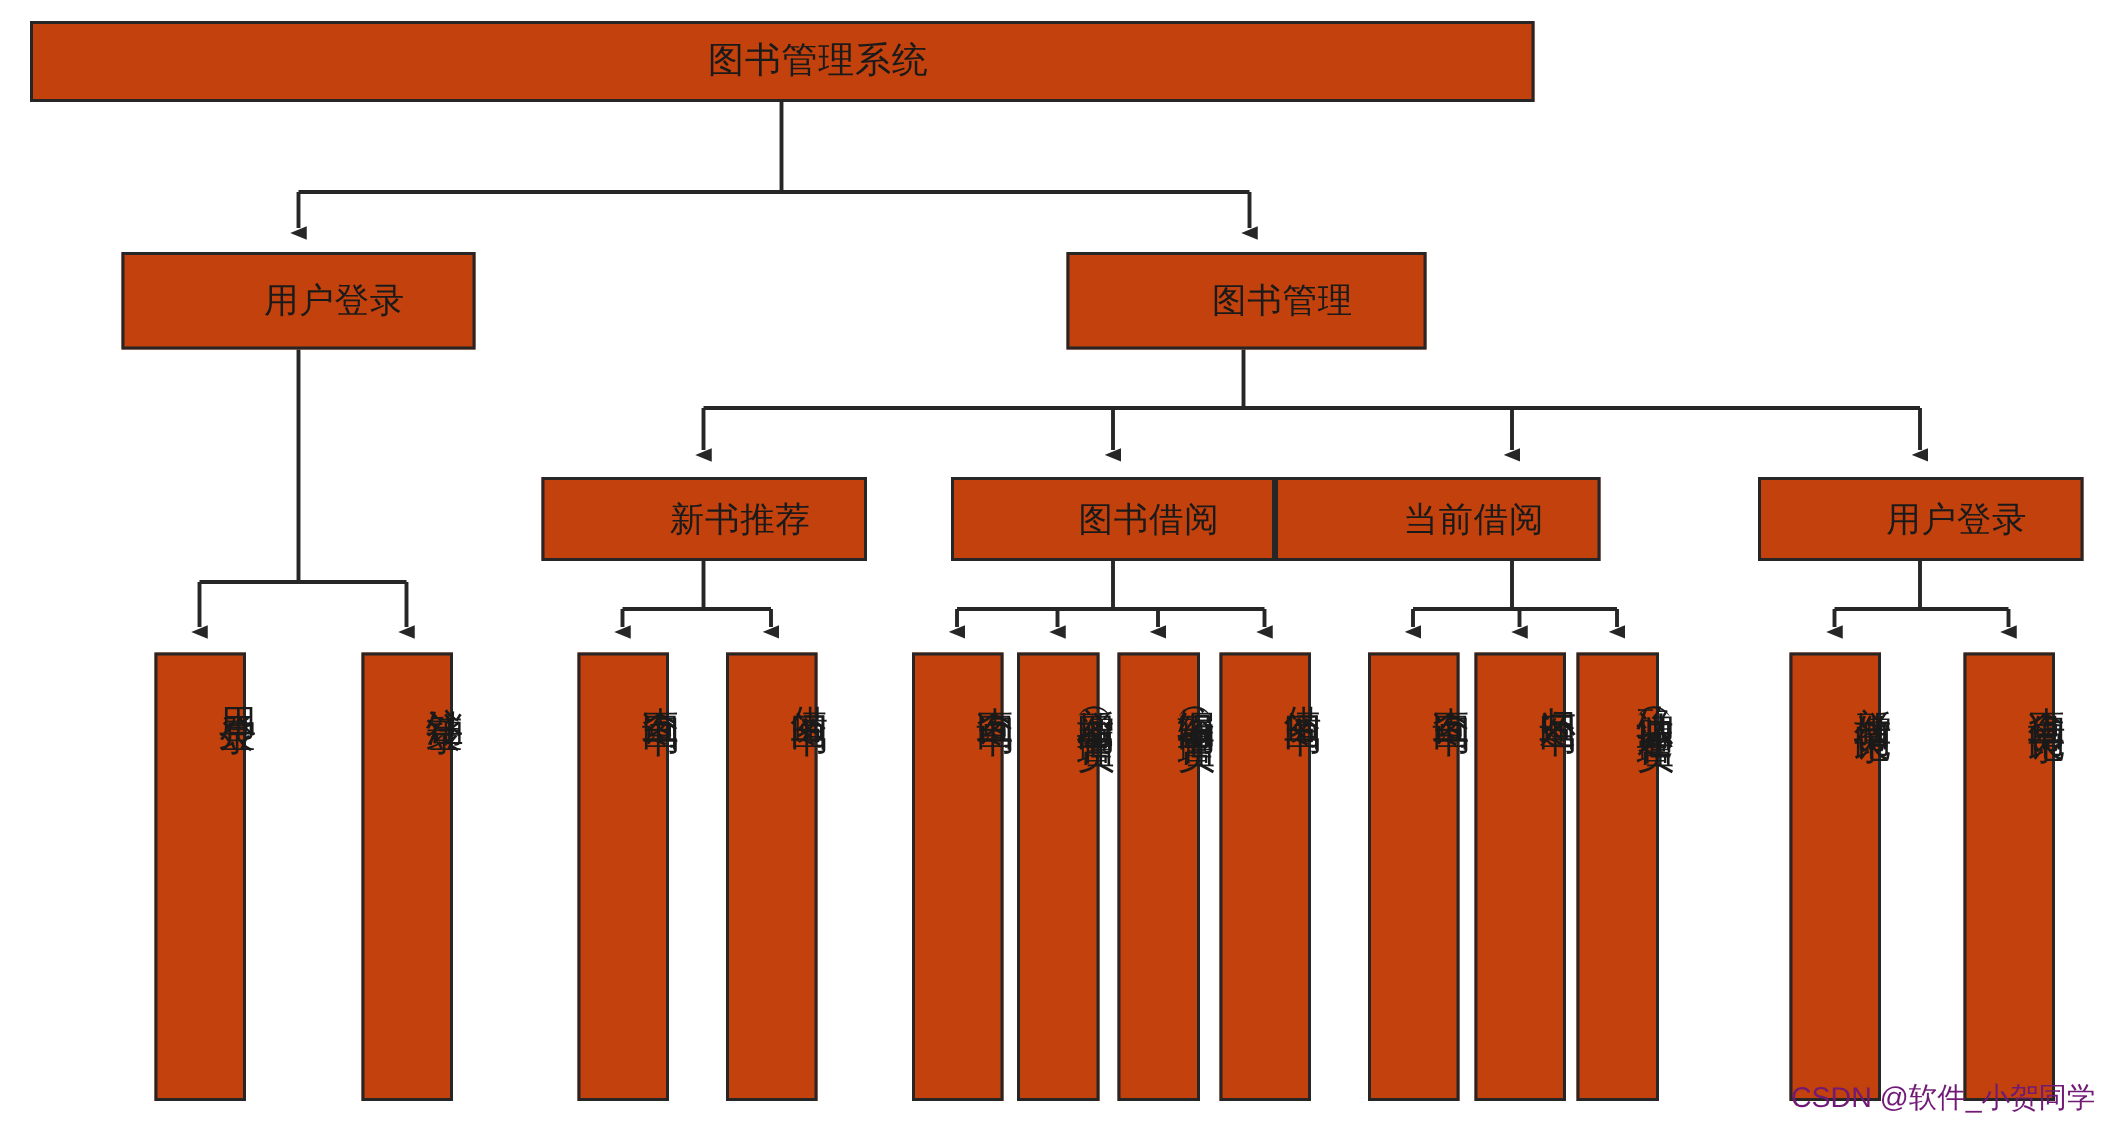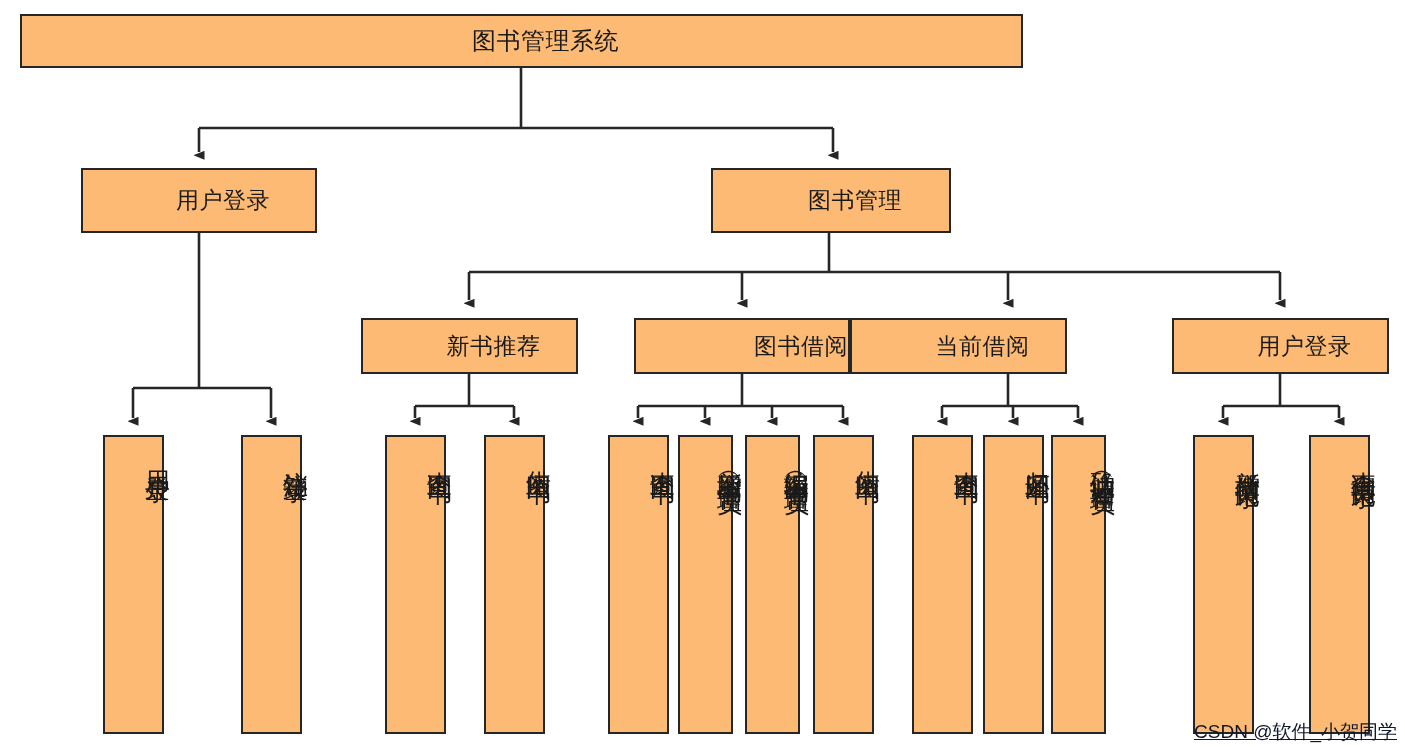--- a/index.html
+++ b/index.html
@@ -22,21 +22,21 @@
     position: absolute;
     left: 0;
     top: 0;
     width: 1405px;
     height: 747px;
     pointer-events: none;
   }
   .node {
     position: absolute;
     box-sizing: border-box;
-    background: #fdba74;
+    background: #c2410c;
     border: 2.5px solid #262626;
     display: flex;
     align-items: center;
     justify-content: center;
     color: #1a1a1a;
     z-index: 2;
     padding-left: 48px;
   }
   .node-label {
     display: block;
@@ -63,24 +63,23 @@
     font-size: 25px;
     line-height: 1.0;
     letter-spacing: 3px;
     white-space: nowrap;
   }
   .watermark {
     position: absolute;
     right: 8px;
     bottom: 2px;
     font-size: 19px;
-    color: #0f172a;
+    color: #701a75;
     white-space: nowrap;
     z-index: 5;
-    text-decoration: underline;
   }
 </style>
 </head>
 <body>
 
 <div id="diagram-canvas">
 
   <svg id="connector-layer" width="1405" height="747" viewBox="0 0 1405 747" xmlns="http://www.w3.org/2000/svg">
     <defs>
       <marker id="arrow" markerWidth="9" markerHeight="11" refX="1.2" refY="5.5" orient="auto" markerUnits="userSpaceOnUse">
@@ -153,21 +152,21 @@
   <div class="node horiz" style="left:81px; top:168px; width:236px; height:65px;">
     <span class="node-label">用户登录</span>
   </div>
   <div class="node horiz" style="left:711px; top:168px; width:240px; height:65px;">
     <span class="node-label">图书管理</span>
   </div>
 
   <div class="node horiz" style="left:361px; top:318px; width:217px; height:56px;">
     <span class="node-label">新书推荐</span>
   </div>
-  <div class="node horiz" style="left:634px; top:318px; width:216px; height:56px;justify-content:flex-end;">
+  <div class="node horiz" style="left:634px; top:318px; width:216px; height:56px;">
     <span class="node-label">图书借阅</span>
   </div>
   <div class="node horiz" style="left:850px; top:318px; width:217px; height:56px;">
     <span class="node-label">当前借阅</span>
   </div>
   <div class="node horiz" style="left:1172px; top:318px; width:217px; height:56px;">
     <span class="node-label">用户登录</span>
   </div>
 
   <div class="node vert" style="left:103px; top:435px; width:61px; height:299px;">

